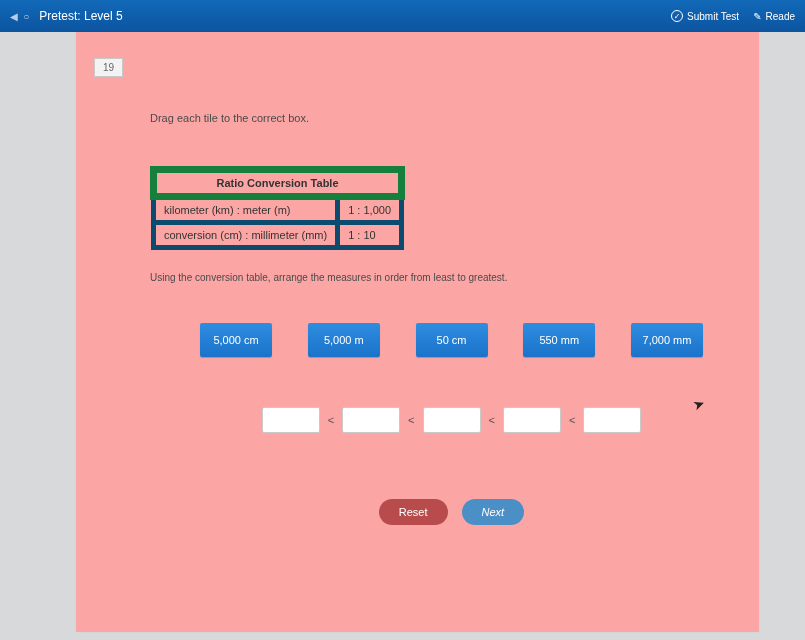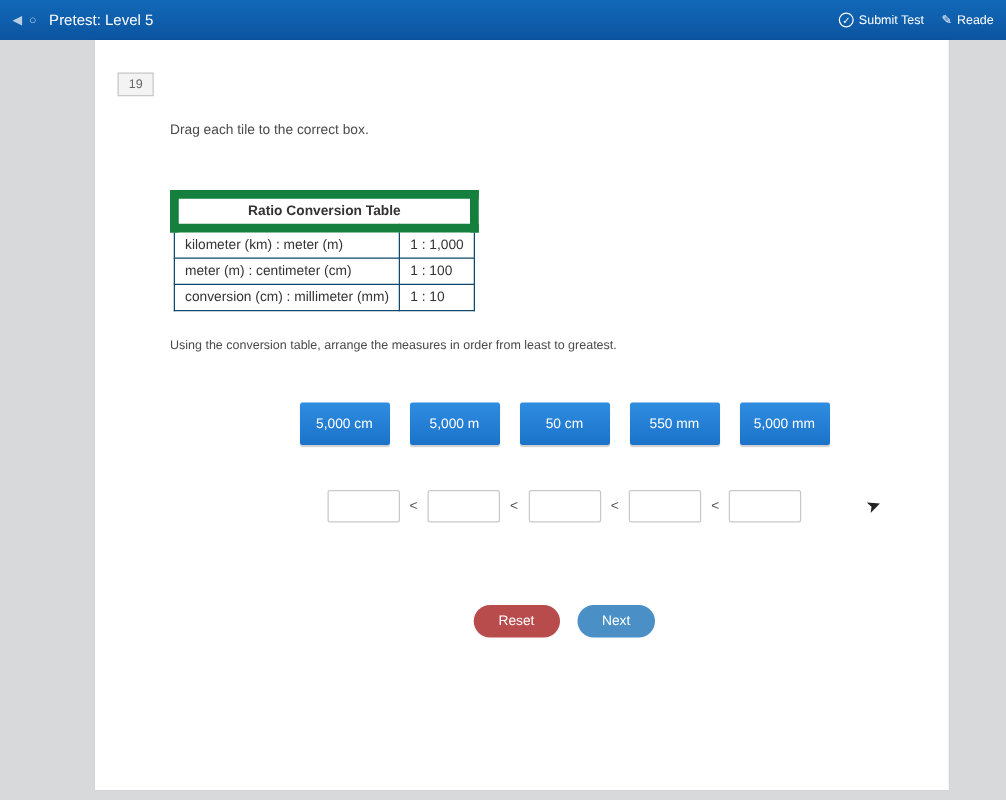--- a/index.html
+++ b/index.html
@@ -35,24 +35,24 @@
       font-size: 10px;
     }
     .hdr-btn { display: flex; align-items: center; gap: 4px; cursor: pointer; }
     .tick-icon {
       width: 12px; height: 12px; border-radius: 50%;
       border: 1.5px solid #fff; display: inline-flex;
       align-items: center; justify-content: center; font-size: 8px;
     }
     .pencil-icon { font-size: 10px; }
     .content-wrap {
-      background: #ffffff;
+      background: #fca5a5;
       margin: 0 46px 0 76px;
       height: 600px;
-      padding: 2px;
+      padding: 16px;
       position: relative;
       box-shadow: 0 0 2px rgba(0,0,0,0.05);
     }
     .qnum {
       position: absolute;
       top: 26px; left: 18px;
       border: 1px solid #c9c9c9;
       background: #f3f3f3;
       color: #666;
       font-size: 10px;
@@ -69,30 +69,29 @@
       color: #333;
       margin-bottom: 22px;
     }
     .ratio-table th {
       font-weight: bold;
       text-align: center;
       border: 7px solid #15803d;
       padding: 4px 8px;
     }
     .ratio-table td {
-      border: 1px solid #0c4a6e;
+      border: 5px solid #0c4a6e;
       padding: 4px 8px;
     }
     .sub-instr { font-size: 10px; margin-bottom: 40px; }
     .tiles-row {
       display: flex;
-      gap: 16px;
-      justify-content: center;
+      justify-content: space-between;
       margin-left: 50px;
-      margin-bottom: 36px;
+      margin-bottom: 50px;
     }
     .tile {
       background: #1f7fd6;
       background: linear-gradient(to bottom, #2f8de0, #1a73c9);
       color: #fff;
       font-size: 11px;
       padding: 11px 0;
       width: 72px;
       text-align: center;
       border-radius: 2px;
@@ -120,21 +119,21 @@
       margin-left: 50px;
     }
     .btn {
       font-size: 11px; color: #fff;
       padding: 7px 20px;
       border-radius: 14px;
       border: none;
       cursor: pointer;
     }
     .btn-reset { background: #b84c4c; }
-    .btn-next  { background: #4a90c7; }
+    .btn-next  { background: #4a90c7; font-style: italic; }
     .cursor-arrow {
       position: absolute;
       top: 396px; right: 100px;
       font-size: 14px; color: #222;
       transform: rotate(-20deg);
     }
   </style>
 </head>
 <body>
 
@@ -164,38 +163,34 @@
     <table class="ratio-table">
       <tbody>
           <tr>
             <th colspan="2">Ratio Conversion Table</th>
           </tr>
       <tr>
         <td>kilometer (km) : meter (m)</td>
         <td>1 : 1,000</td>
       </tr>
       <tr>
-        <td>meter (m) : centimeter (cm)</td>
-        <td>1 : 100</td>
-      </tr>
-      <tr>
         <td>conversion (cm) : millimeter (mm)</td>
         <td>1 : 10</td>
       </tr>
     </tbody>
       </table>
 
     <p class="sub-instr">Using the conversion table, arrange the measures in order from least to greatest.</p>
 
     <div class="tiles-row">
       <div class="tile">5,000 cm</div>
       <div class="tile">5,000 m</div>
       <div class="tile">50 cm</div>
       <div class="tile">550 mm</div>
-      <div class="tile">5,000 mm</div>
+      <div class="tile">7,000 mm</div>
     </div>
 
     <div class="targets-row">
       <div class="target"></div>
       <span class="lt">&lt;</span>
       <div class="target"></div>
       <span class="lt">&lt;</span>
       <div class="target"></div>
       <span class="lt">&lt;</span>
       <div class="target"></div>

